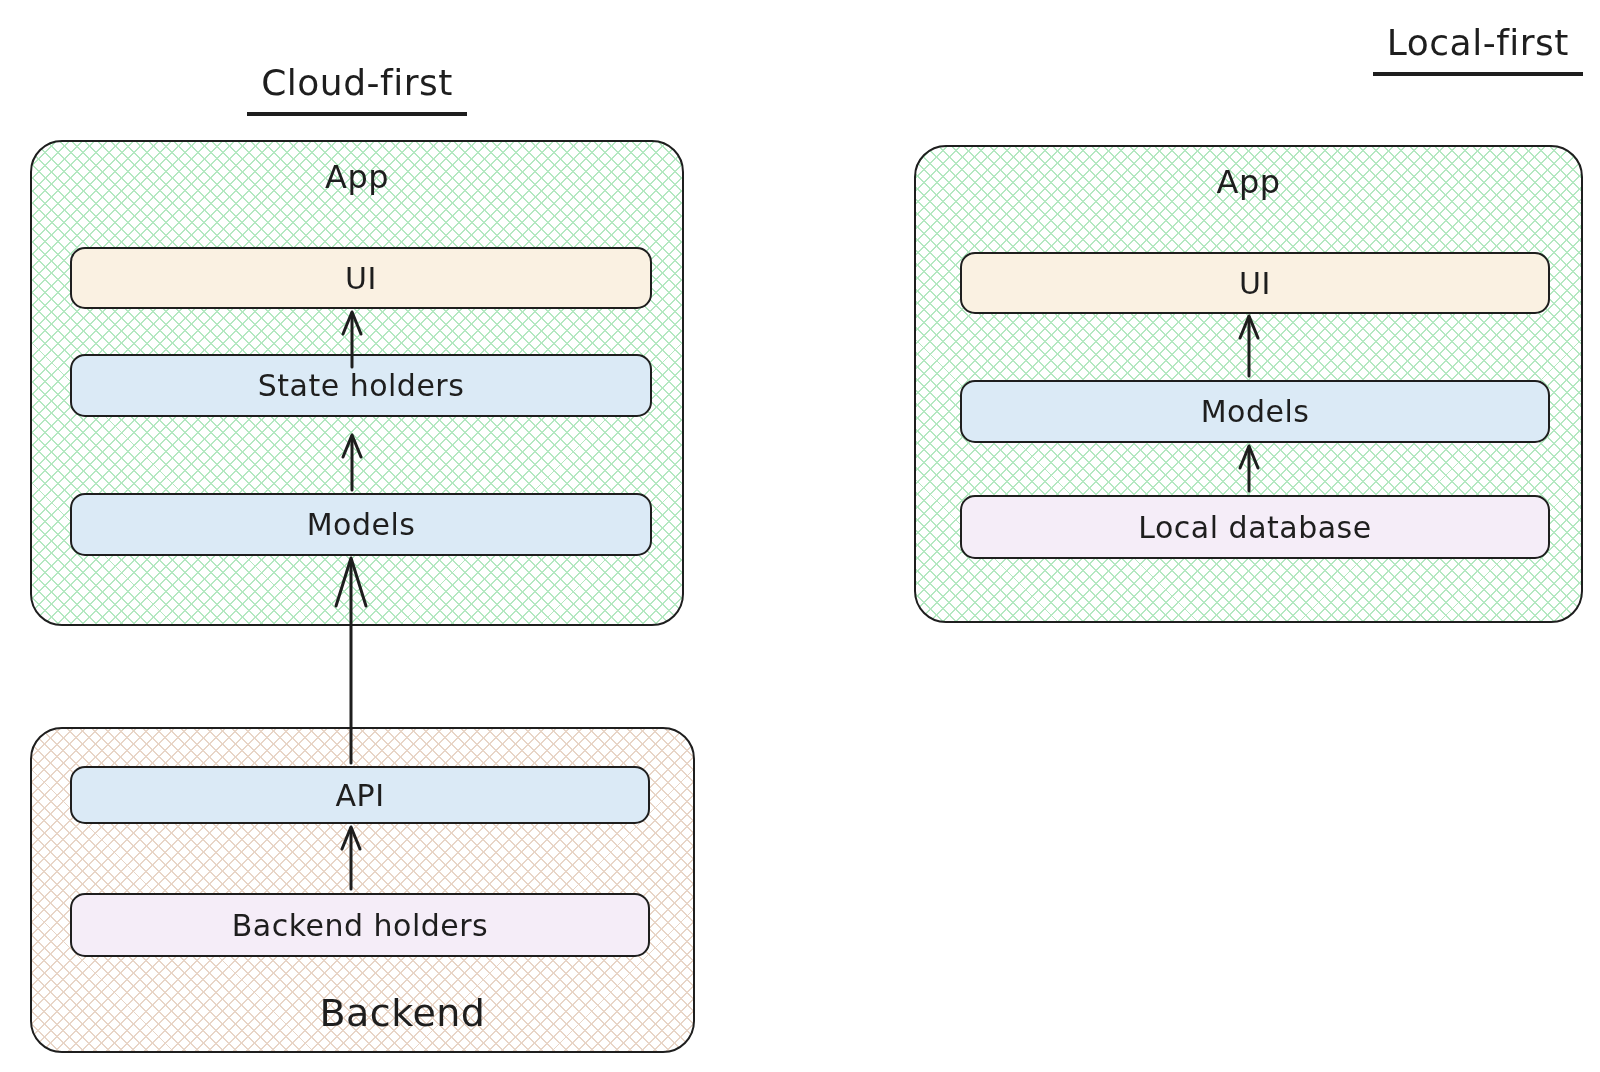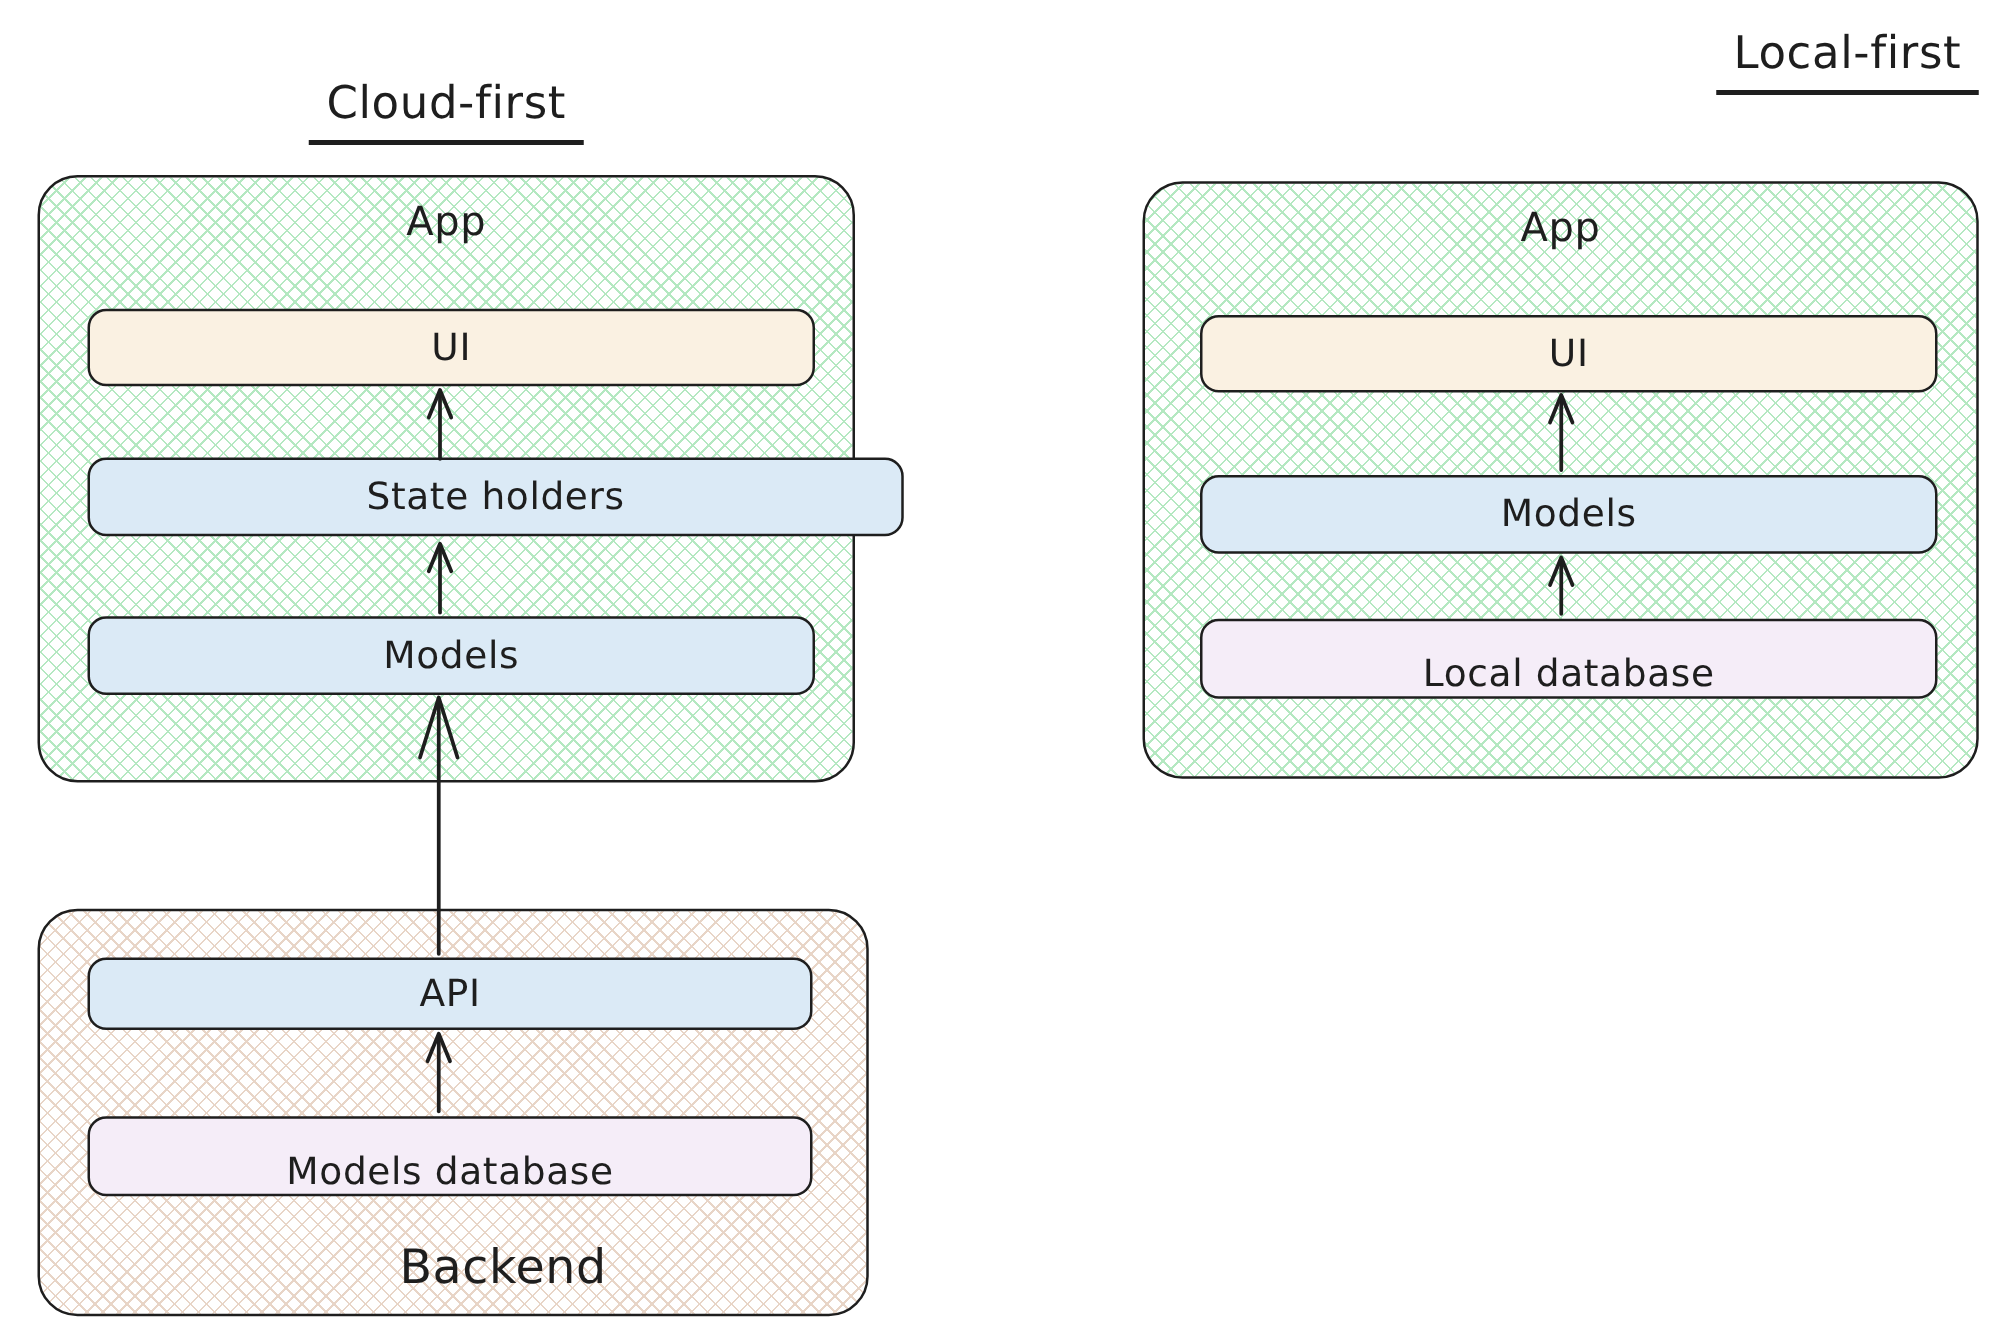--- a/index.html
+++ b/index.html
@@ -69,21 +69,21 @@
     border: 2.5px solid var(--stroke);
     border-radius: 15px;
     display: flex;
     align-items: center;
     justify-content: center;
     font-size: 30px;
     letter-spacing: 0.5px;
   }
   .fill-ui     { background: var(--ui-fill); }
   .fill-blue   { background: var(--blue-fill); }
-  .fill-purple { background: var(--purple-fill); align-items: flex-end; }
+  .fill-purple { background: var(--purple-fill); }
 
   
   svg.arrows {
     position: absolute;
     inset: 0;
     width: 1600px;
     height: 1072px;
     pointer-events: none;
   }
   svg.arrows line, svg.arrows polyline {
@@ -103,36 +103,36 @@
     <span class="underlined">Cloud-first</span>
   </div>
 
   <div class="group hatch-green" style="left:30px; top:140px; width:654px; height:486px;">
     <div class="group-label top">App</div>
 
     <div class="node fill-ui" style="left:38px; top:105px; width:582px; height:62px;">
       <span>UI</span>
     </div>
 
-    <div class="node fill-blue" style="left:38px; top:224px; width:653px; height:63px;">
+    <div class="node fill-blue" style="left:38px; top:212px; width:582px; height:63px;">
       <span>State holders</span>
     </div>
 
     <div class="node fill-blue" style="left:38px; top:351px; width:582px; height:63px;">
       <span>Models</span>
     </div>
   </div>
 
   <div class="group hatch-tan" style="left:30px; top:727px; width:665px; height:326px;padding-left:40px;">
     <div class="node fill-blue" style="left:38px; top:37px; width:580px; height:58px;">
       <span>API</span>
     </div>
 
     <div class="node fill-purple" style="left:38px; top:164px; width:580px; height:64px;">
-      <span>Models database</span>
+      <span>Backend holders</span>
     </div>
 
     <div class="group-label bottom">Backend</div>
   </div>
 
   <div class="col-title" style="left:914px; top:22px; width:669px;text-align:right;">
     <span class="underlined">Local-first</span>
   </div>
 
   <div class="group hatch-green" style="left:914px; top:145px; width:669px; height:478px;">

